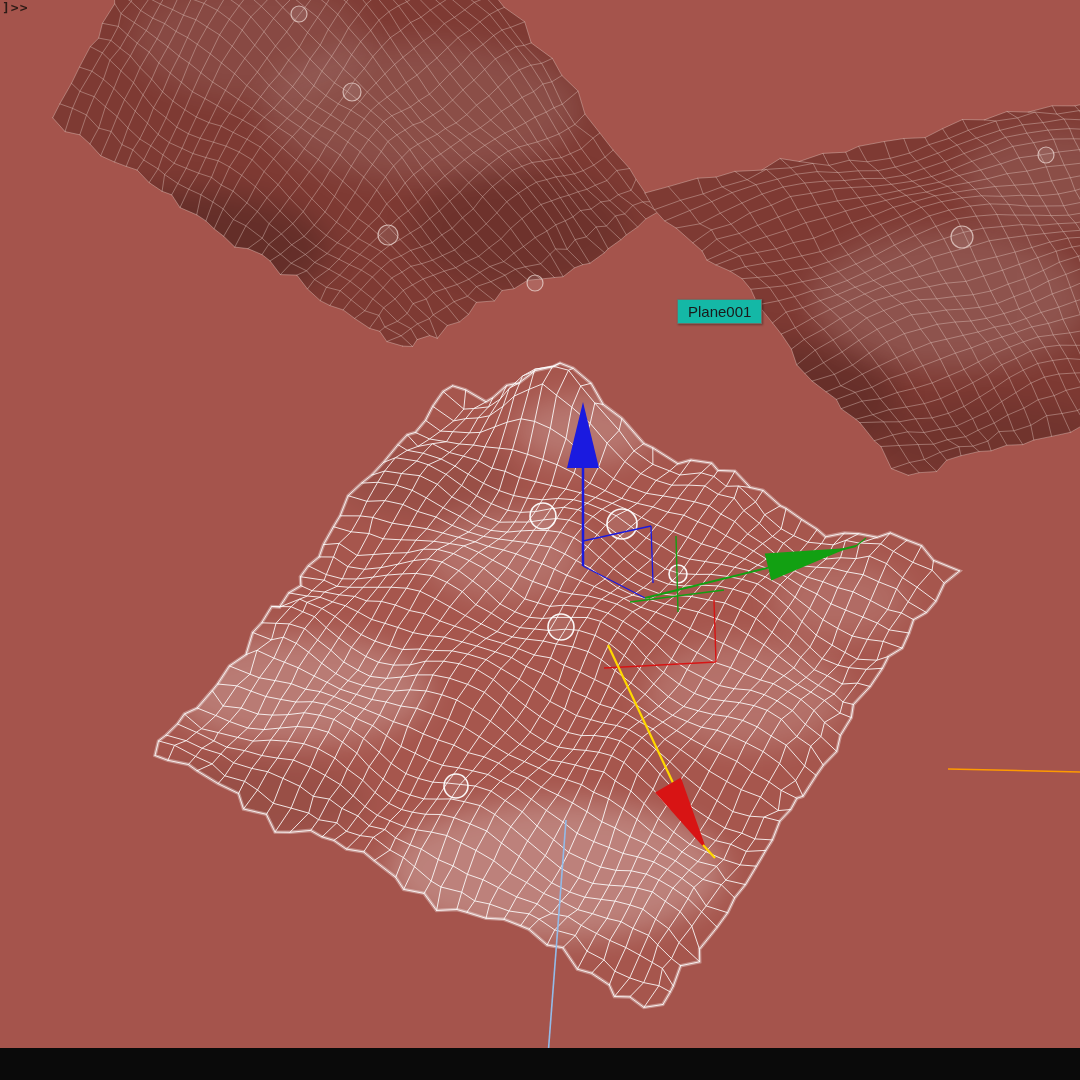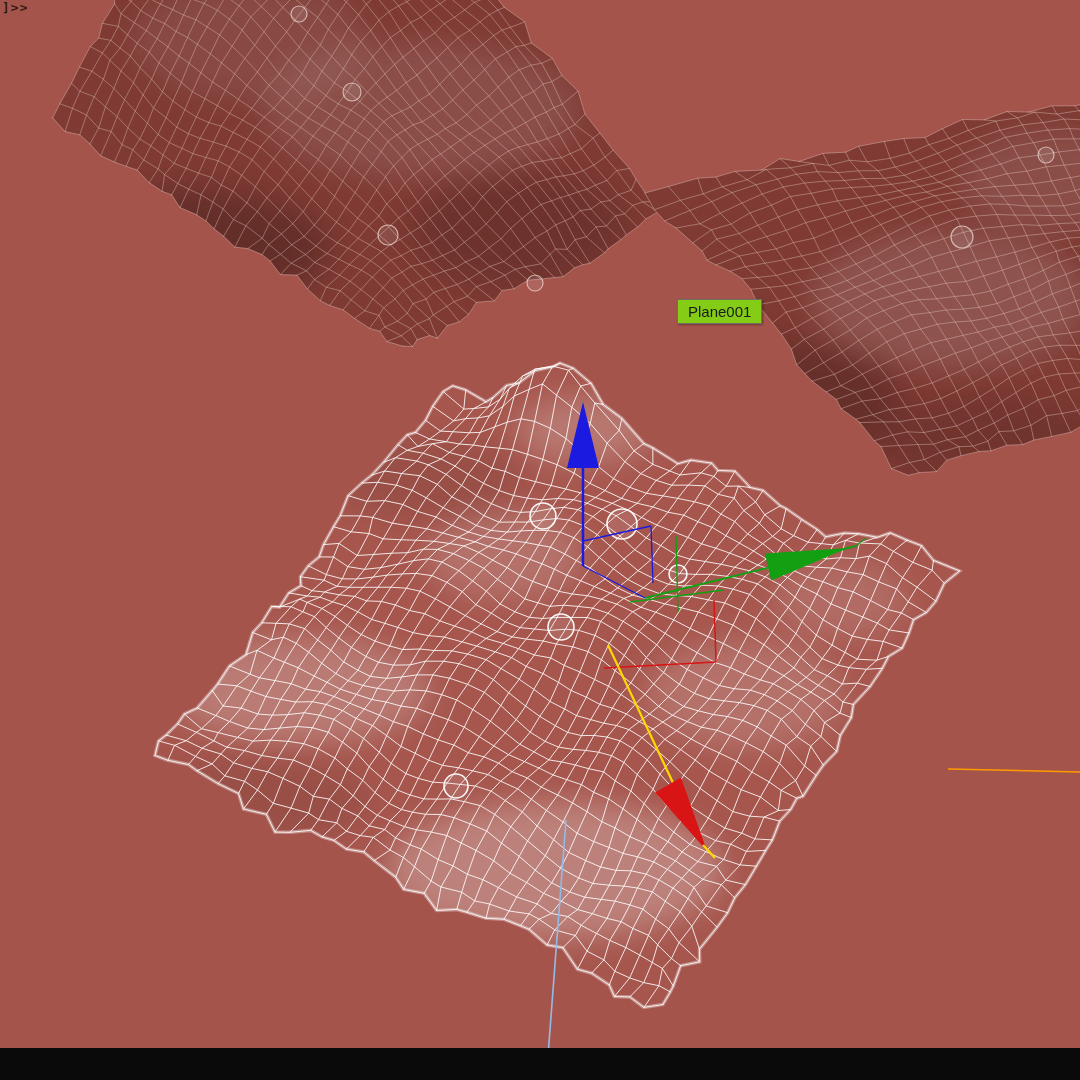--- a/index.html
+++ b/index.html
@@ -118,15 +118,15 @@
           </g>
           <g>
             <line x1="608" y1="645" x2="700" y2="840" stroke="#ffd800" stroke-width="2.2"></line>
             <polygon points="707.0,851.0 655.1,792.6 680.9,777.4" fill="#d81414"></polygon>
             <line x1="703" y1="845" x2="715" y2="858" stroke="#ffd800" stroke-width="2.2"></line>
           </g>
         </g>
       </svg>
     </div>
   <div id="corner-label" style="color: rgb(46, 27, 22);">]&gt;&gt;</div>
-  <div id="tooltip" style="background: #84cc16; border-color: rgb(111, 111, 102); color: rgb(26, 26, 26); text-align: right;">Plane001</div>
+  <div id="tooltip" style="background: #14b8a6; border-color: rgb(111, 111, 102); color: rgb(26, 26, 26); text-align: right;">Plane001</div>
   <div id="status-bar" style="background: rgb(10, 10, 10);"></div>
 </div>
 
 </body></html>

